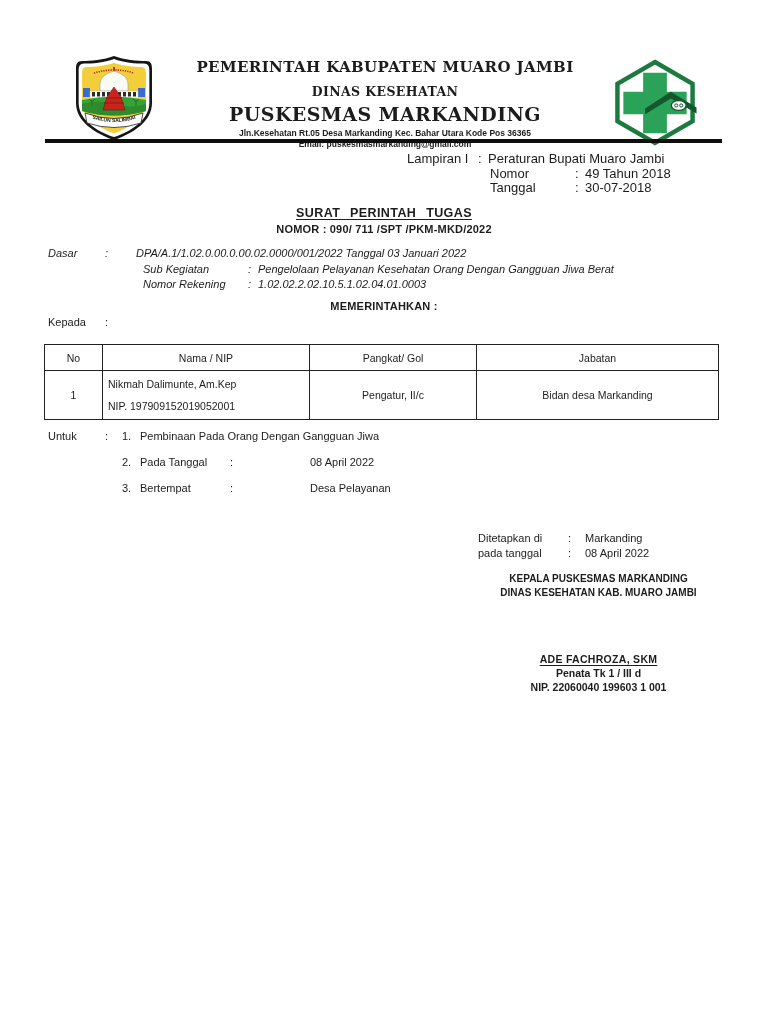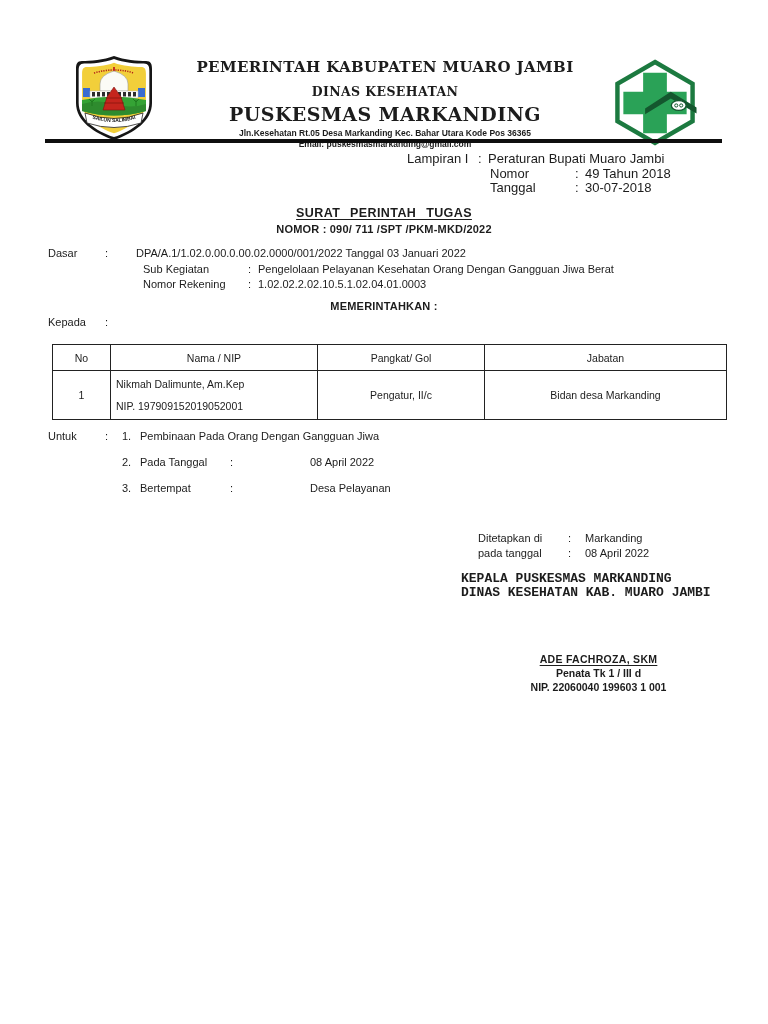--- a/index.html
+++ b/index.html
@@ -32,36 +32,36 @@
   .lampiran .row.indent .lab { left:83px; }
   .lampiran .row.indent .sep { left:168px; }
   .lampiran .row.indent .val { left:178px; }
 
   
   .title { left:0; top:206px; width:768px; text-align:center; }
   .title-main { font-size:12.5px; font-weight:bold; text-decoration:underline; text-underline-offset:2px; word-spacing:6px; letter-spacing:.4px; }
   .title-nomor { font-size:11px; font-weight:bold; margin-top:3px; letter-spacing:.2px; }
 
   
-  .dasar { left:48px; top:247px; width:680px; font-size:11px; }
+  .dasar { left:48px; top:247px; width:680px; font-size:11px;font-style:italic; }
   .dasar .row { position:relative; height:15.5px; }
   .dasar .d-lab   { position:absolute; left:0; }
   .dasar .d-col   { position:absolute; left:57px; }
   .dasar .d-val   { position:absolute; left:88px; white-space:nowrap; }
   .dasar .d-lab2  { position:absolute; left:95px; white-space:nowrap; }
   .dasar .d-col2  { position:absolute; left:200px; }
   .dasar .d-val2  { position:absolute; left:210px; white-space:nowrap; }
 
   .memerintahkan { left:0; top:300px; width:768px; text-align:center; font-size:11px; font-weight:bold; letter-spacing:.2px; }
 
   .kepada { left:48px; top:316px; font-size:11px; }
   .kepada .k-col { position:absolute; left:57px; }
 
   
-  .spt-table { position:absolute; left:52px; top:344px; border-collapse:collapse; table-layout:fixed;padding-left:8px; }
+  .spt-table { position:absolute; left:44px; top:344px; border-collapse:collapse; table-layout:fixed;padding-left:8px; }
   .spt-table th, .spt-table td {
     border:1.5px solid #222; font-size:10.5px; font-weight:normal;
     text-align:center; vertical-align:middle; padding:0;
   }
   .spt-table tr.hdr { height:26px; }
   .spt-table tr.data { height:44px; }
   .cell-nama { text-align:left !important; padding:2px 5px !important; vertical-align:top !important; }
   .cell-nama div { line-height:22px; white-space:nowrap; }
 
   
@@ -75,21 +75,21 @@
   .untuk .icol { position:absolute; left:108px; }
   .untuk .ival { position:absolute; left:188px; white-space:nowrap; }
 
   
   .penetapan { left:478px; top:532px; width:270px; font-size:11px; }
   .penetapan .row { position:relative; height:14.5px; }
   .penetapan .plab { position:absolute; left:0; white-space:nowrap; }
   .penetapan .psep { position:absolute; left:90px; }
   .penetapan .pval { position:absolute; left:107px; white-space:nowrap; }
 
-  .jabatan-block { left:461px; top:572px; width:275px; text-align:left; font-size:13px; font-weight:bold; line-height:14px;font-family:Liberation Mono, monospace; }
+  .jabatan-block { left:461px; top:572px; width:275px; text-align:center; font-size:10px; font-weight:bold; line-height:14px; }
   .sign-block { left:461px; top:652px; width:275px; text-align:center; font-size:10.5px; font-weight:bold; line-height:14px; }
   .sign-name { text-decoration:underline; text-underline-offset:2px; letter-spacing:.3px; }
 </style>
 </head>
 <body>
 
 <div class="page">
 
   <svg class="abs crest" viewBox="0 0 84 86" xmlns="http://www.w3.org/2000/svg">
     <defs>

